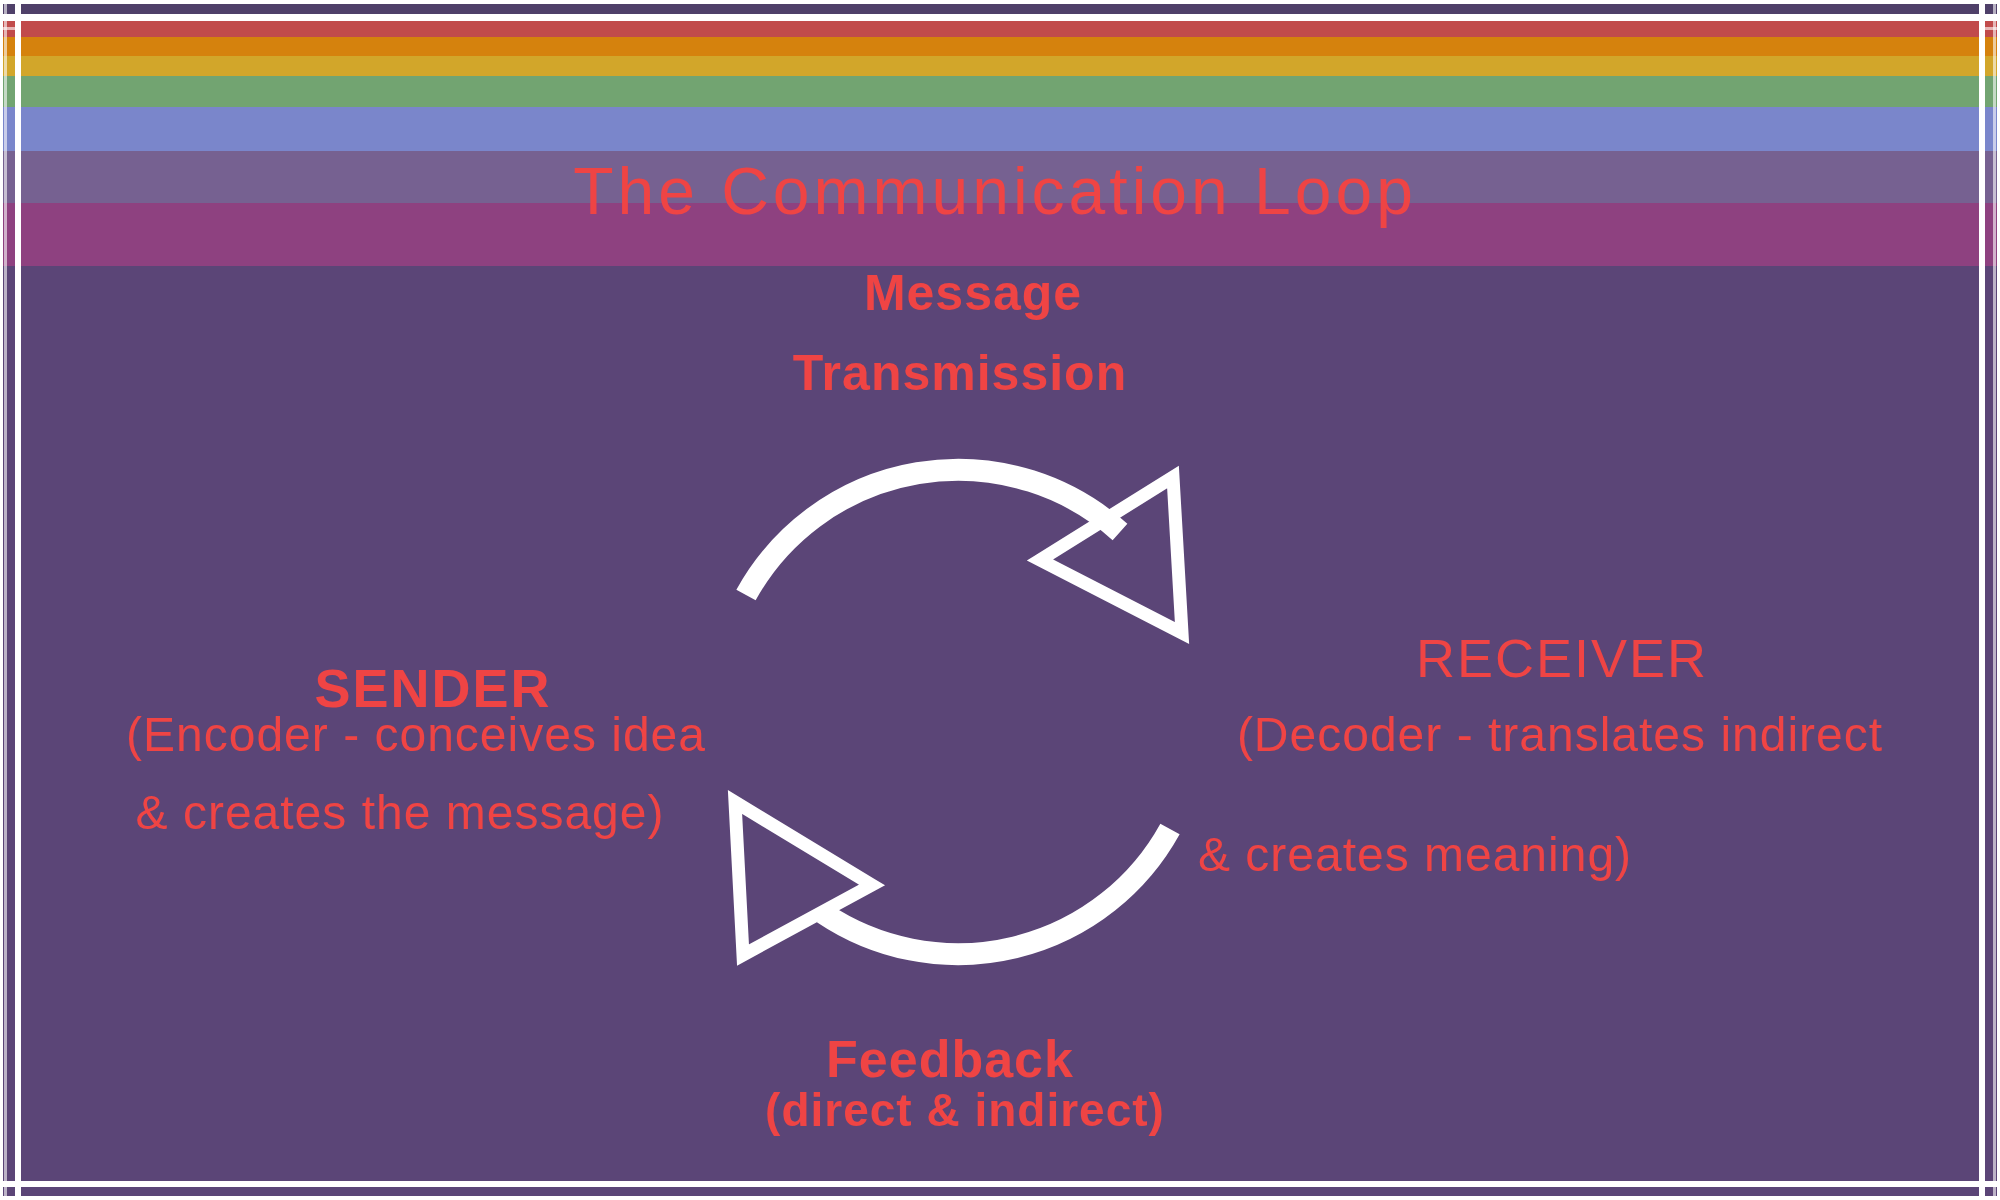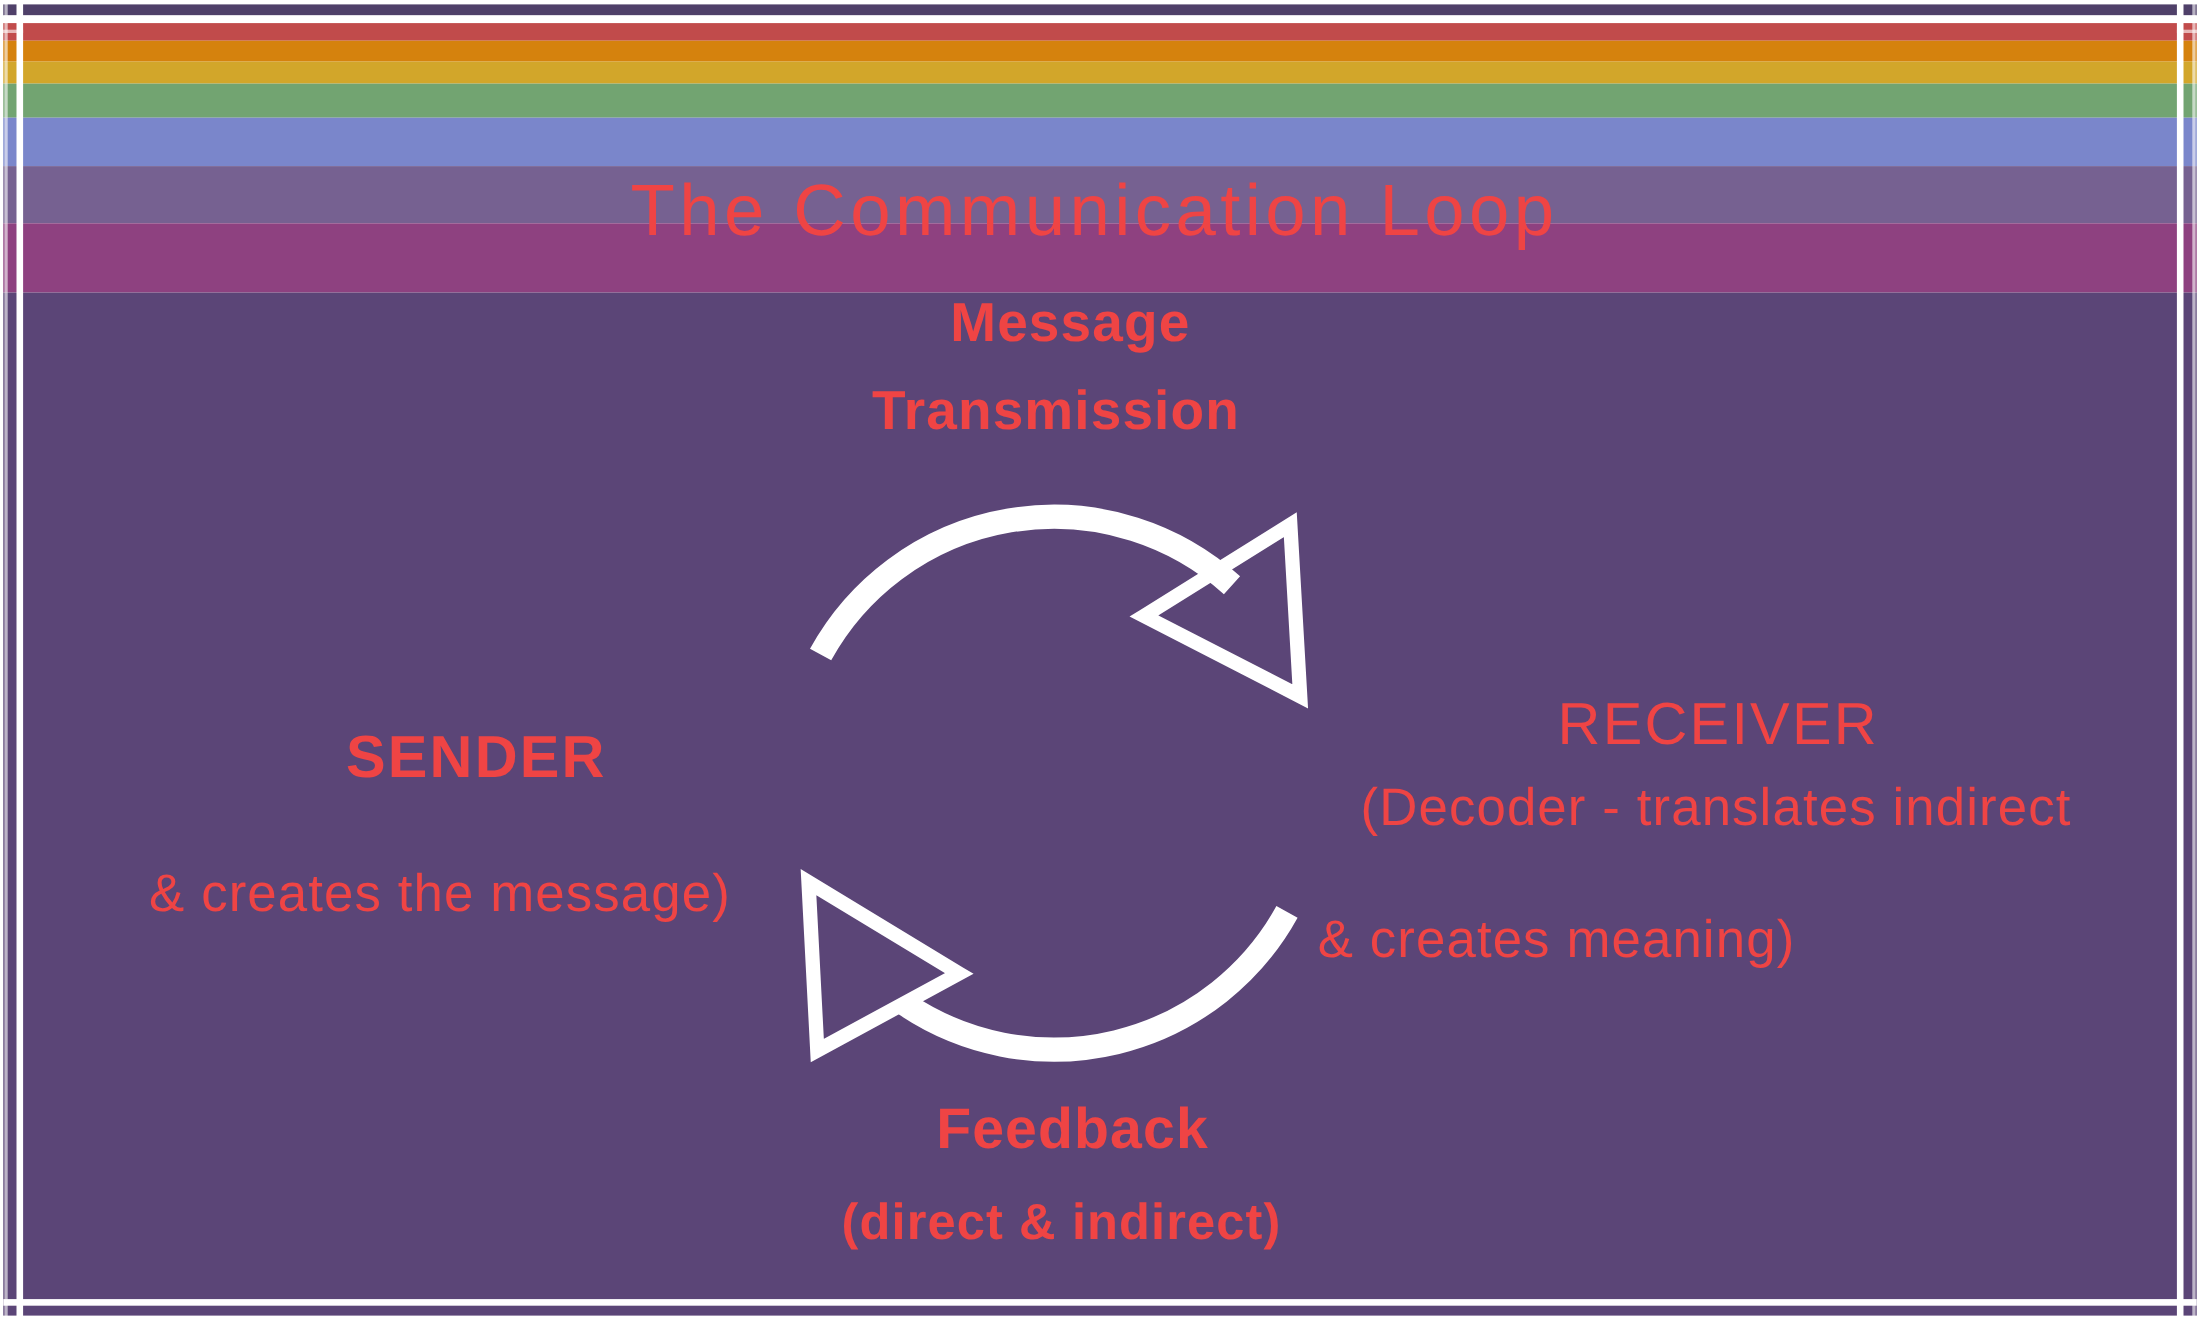--- a/index.html
+++ b/index.html
@@ -35,21 +35,21 @@
   }
   .title{left:995px;top:158px;font-size:66px;letter-spacing:4px;font-weight:400;}
   .msg1{left:958px;top:268px;font-size:50px;font-weight:700;letter-spacing:1px;margin-left:15px;}
   .msg2{left:960px;top:348px;font-size:50px;font-weight:700;letter-spacing:1px;}
   .sender-title{left:433px;top:661px;font-size:54px;font-weight:700;letter-spacing:2px;}
   .sender-l1{left:416px;top:711px;font-size:48px;font-weight:400;letter-spacing:1px;}
   .sender-l2{left:400px;top:789px;font-size:48px;font-weight:400;letter-spacing:1px;}
   .receiver-title{left:1534px;top:631px;font-size:54px;font-weight:400;letter-spacing:2px;margin-left:28px;}
   .receiver-l1{left:1560px;top:711px;font-size:48px;font-weight:400;letter-spacing:1px;}
   .receiver-l2{left:1415px;top:831px;font-size:48px;font-weight:400;letter-spacing:1px;text-align:right;}
-  .fb1{left:950px;top:1001px;font-size:52px;font-weight:700;letter-spacing:1px;margin-left:25px;}
+  .fb1{left:950px;top:1033px;font-size:52px;font-weight:700;letter-spacing:1px;}
   .fb2{left:965px;top:1087px;font-size:46px;font-weight:700;letter-spacing:1px;}
 </style>
 </head>
 <body>
 
 <div class="canvas" style="color: rgb(255, 255, 255);">
 
   <div class="stripes" id="stripes">
       <div style="height: 10px; background: rgb(79, 64, 105);"></div>
       <div style="height: 7px; background: rgb(255, 255, 255);"></div>
@@ -77,20 +77,21 @@
     <path class="arc" d="M 1170 829 A 242 242 0 0 1 823 913" style="stroke: rgb(255, 255, 255);"></path>
     <path class="head" d="M 872 885 L 735 802 L 743 955 Z" style="stroke: rgb(255, 255, 255);"></path>
   </svg>
 
   <div class="txt title">The Communication Loop</div>
 
   <div class="txt msg1">Message</div>
   <div class="txt msg2">Transmission</div>
 
   <div class="txt sender-title">SENDER</div>
+  <div class="txt sender-l1">(Encoder - conceives idea</div>
   <div class="txt sender-l2">&amp; creates the message)</div>
 
   <div class="txt receiver-title">RECEIVER</div>
   <div class="txt receiver-l1">(Decoder - translates indirect</div>
   <div class="txt receiver-l2">&amp; creates meaning)</div>
 
   <div class="txt fb1">Feedback</div>
   <div class="txt fb2">(direct &amp; indirect)</div>
 
 </div>

